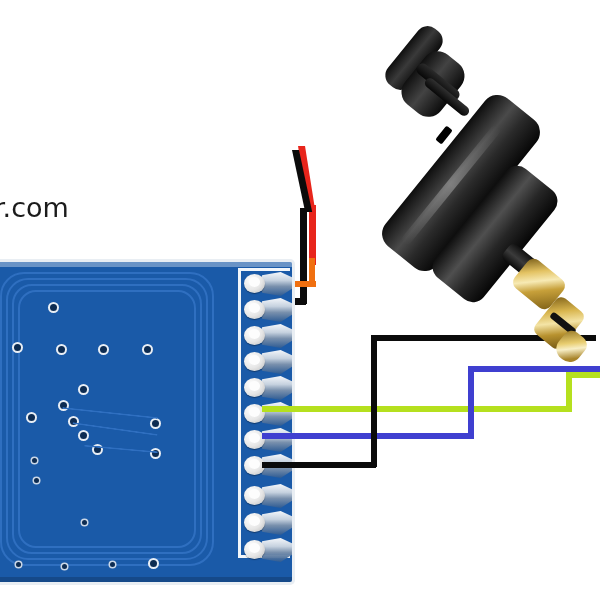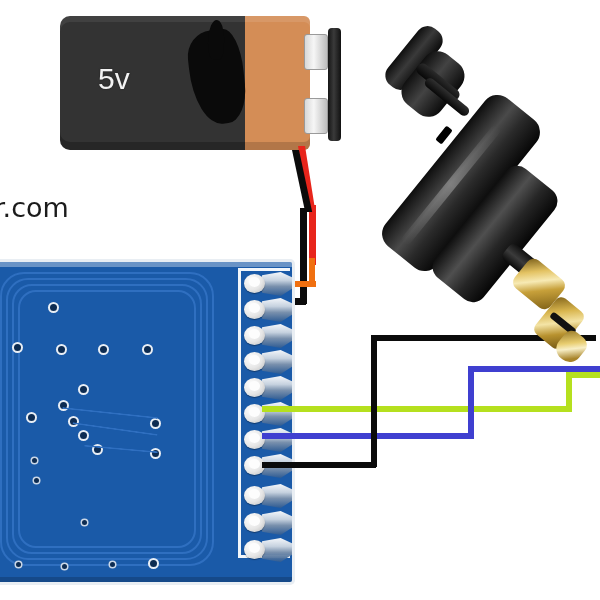--- a/index.html
+++ b/index.html
@@ -224,29 +224,20 @@
     position:absolute;left:-6px;top:192px;
     font-family:"DejaVu Sans", sans-serif;
     font-size:27px;color:#1b1b1b;letter-spacing:0px;
   }
 </style>
 </head>
 <body>
 
 <div id="stage">
 
-  <div class="battery">
-    <div class="bat-body"></div>
-    <div class="bat-orange"></div>
-    <div class="bat-blob"></div>
-    <div class="bat-label">5v</div>
-    <div class="bat-snap s1"></div>
-    <div class="bat-snap s2"></div>
-    <div class="bat-cap"></div>
-  </div>
 
   <div class="lead-red bend"></div>
   <div class="lead-red bend2"></div>
   <div class="lead-black" style="left:292px;top:150px;width:7px;height:62px;transform:skewX(12deg);transform-origin:top center;"></div>
   <div class="lead-black" style="left:300px;top:208px;width:7px;height:60px;"></div>
   <div class="lead-black" style="left:300px;top:262px;width:7px;height:42px;"></div>
   <div class="lead-black" style="left:262px;top:298px;width:44px;height:7px;"></div>
 
   <div class="wire wire-v" style="left:309px;top:258px;height:28px;background:#f07010;"></div>
   <div class="wire wire-h" style="left:262px;top:281px;width:54px;background:#f07010;"></div>

